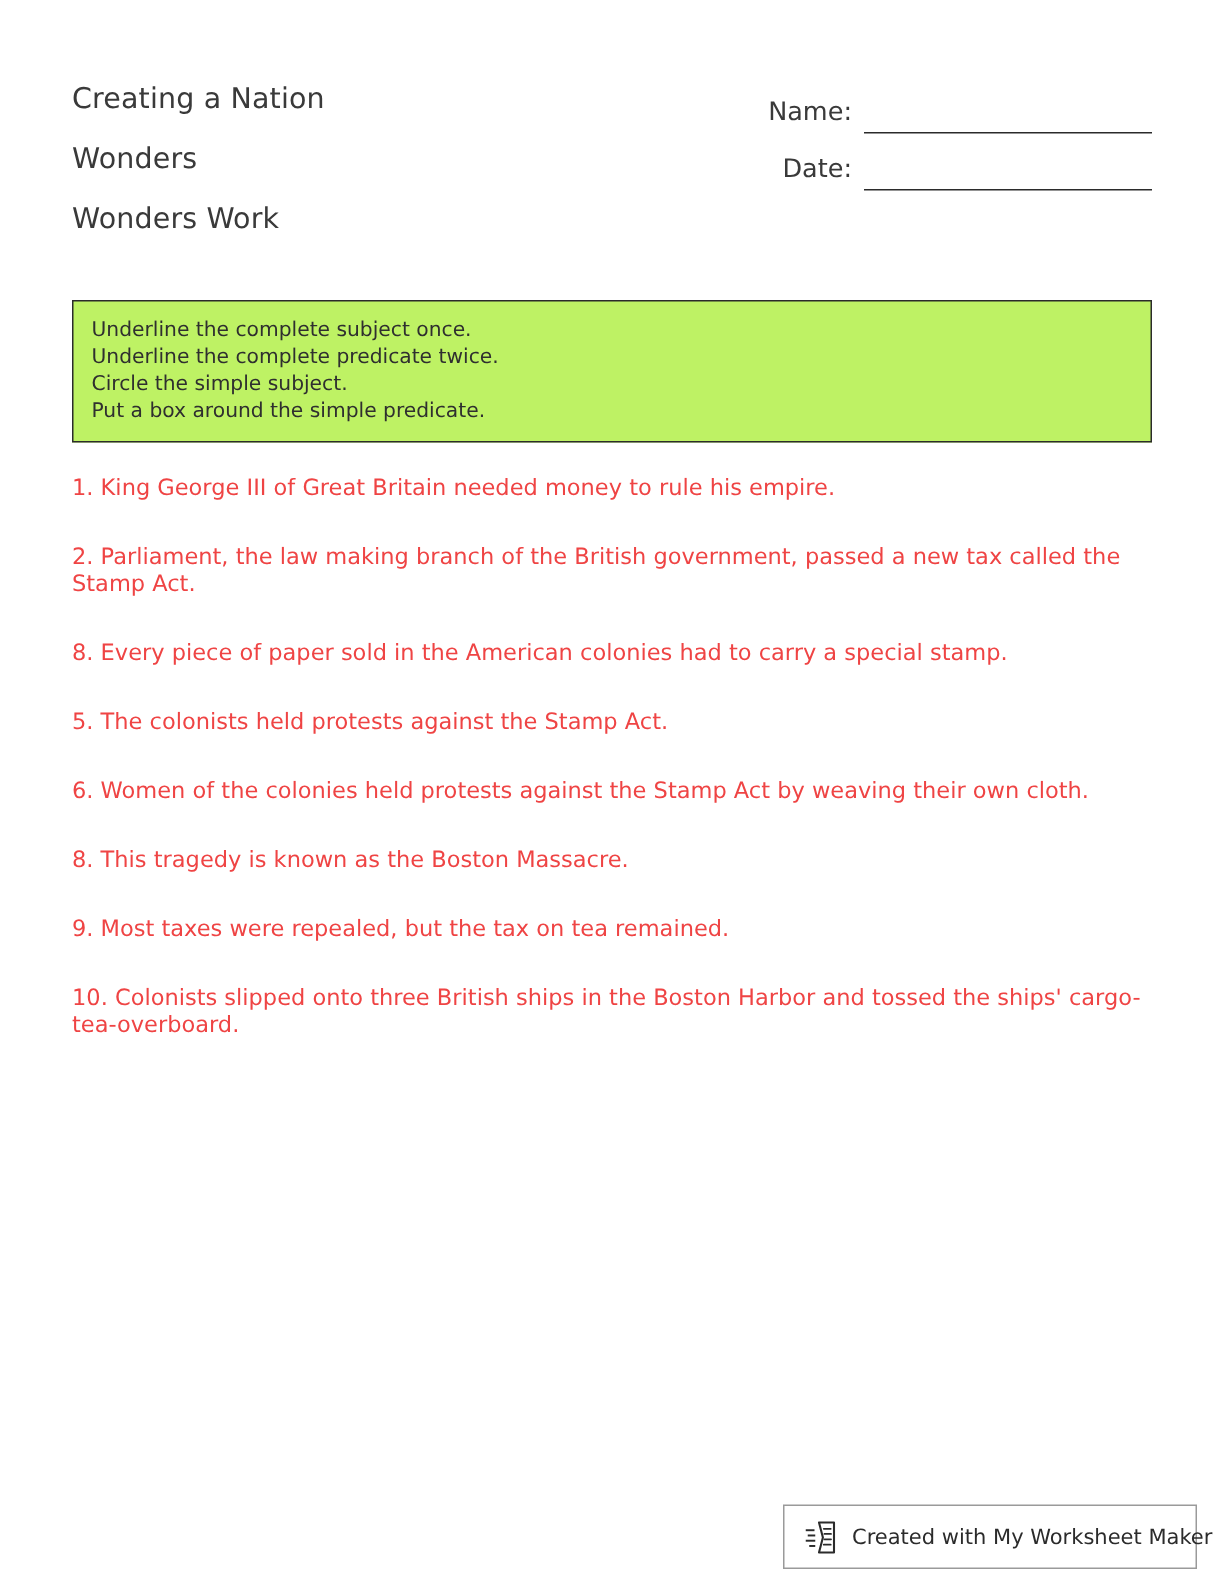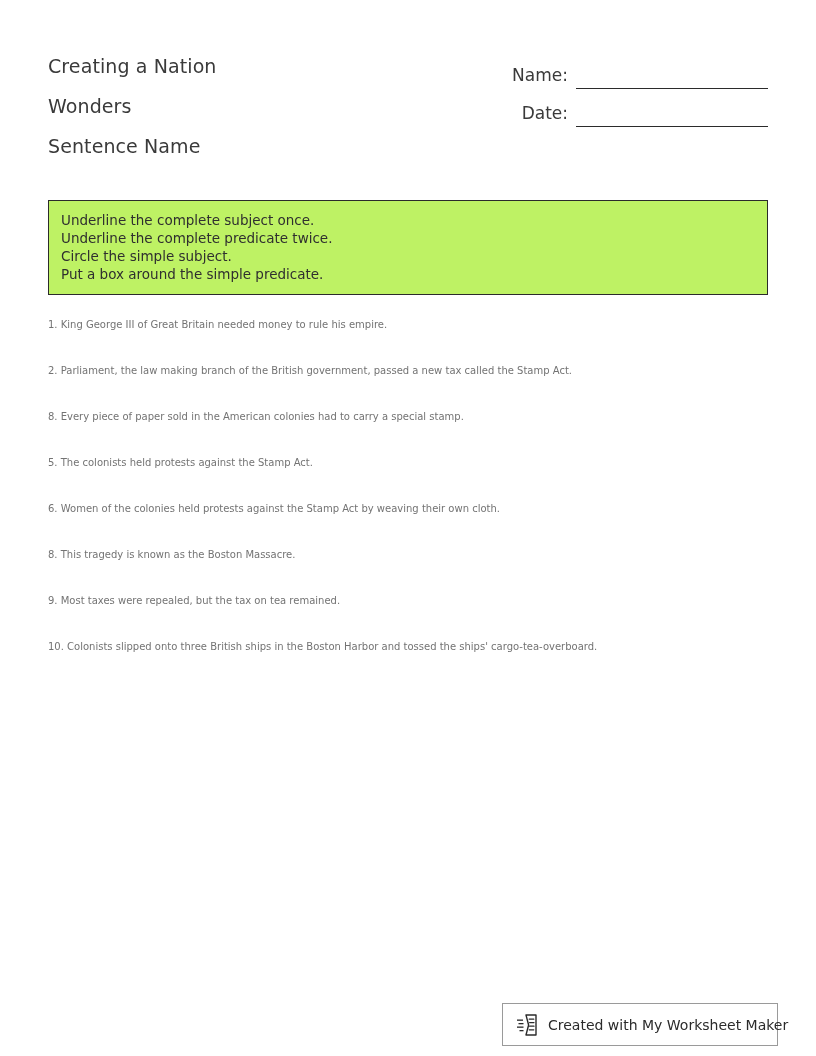--- a/index.html
+++ b/index.html
@@ -88,34 +88,34 @@
   }
 
   
   .questions {
     position: absolute;
     left: 48px;
     top: 316px;
     width: 722px;
   }
   .q-item {
-    font-size: 10px;
+    font-size: 15px;
     line-height: 18px;
-    color: #737373;
+    color: #ef4444;
     margin-bottom: 28px;
     text-align: left;
   }
   .q-item:last-child {
     margin-bottom: 0;
   }
 
   
   .footer-badge {
     position: absolute;
-    left: 502px;
+    left: 522px;
     top: 1003px;
     width: 276px;
     height: 43px;
     box-sizing: border-box;
     border: 1.2px solid #9a9a9a;
     background: #ffffff;
     display: flex;
     align-items: center;
     padding-left: 14px;
   }
@@ -136,21 +136,21 @@
 </head>
 <body>
 
 <div class="page">
 
   <div class="header">
 
     <div class="title">
       <span class="tline">Creating a Nation</span>
       <span class="tline">Wonders</span>
-      <span class="tline">Sentence Name</span>
+      <span class="tline">Wonders Work</span>
     </div>
 
     <div class="namedate">
       <div class="nd-row">
         <span class="nd-label">Name:</span>
         <span class="nd-line"></span>
       </div>
       <div class="nd-row">
         <span class="nd-label">Date:</span>
         <span class="nd-line"></span>

